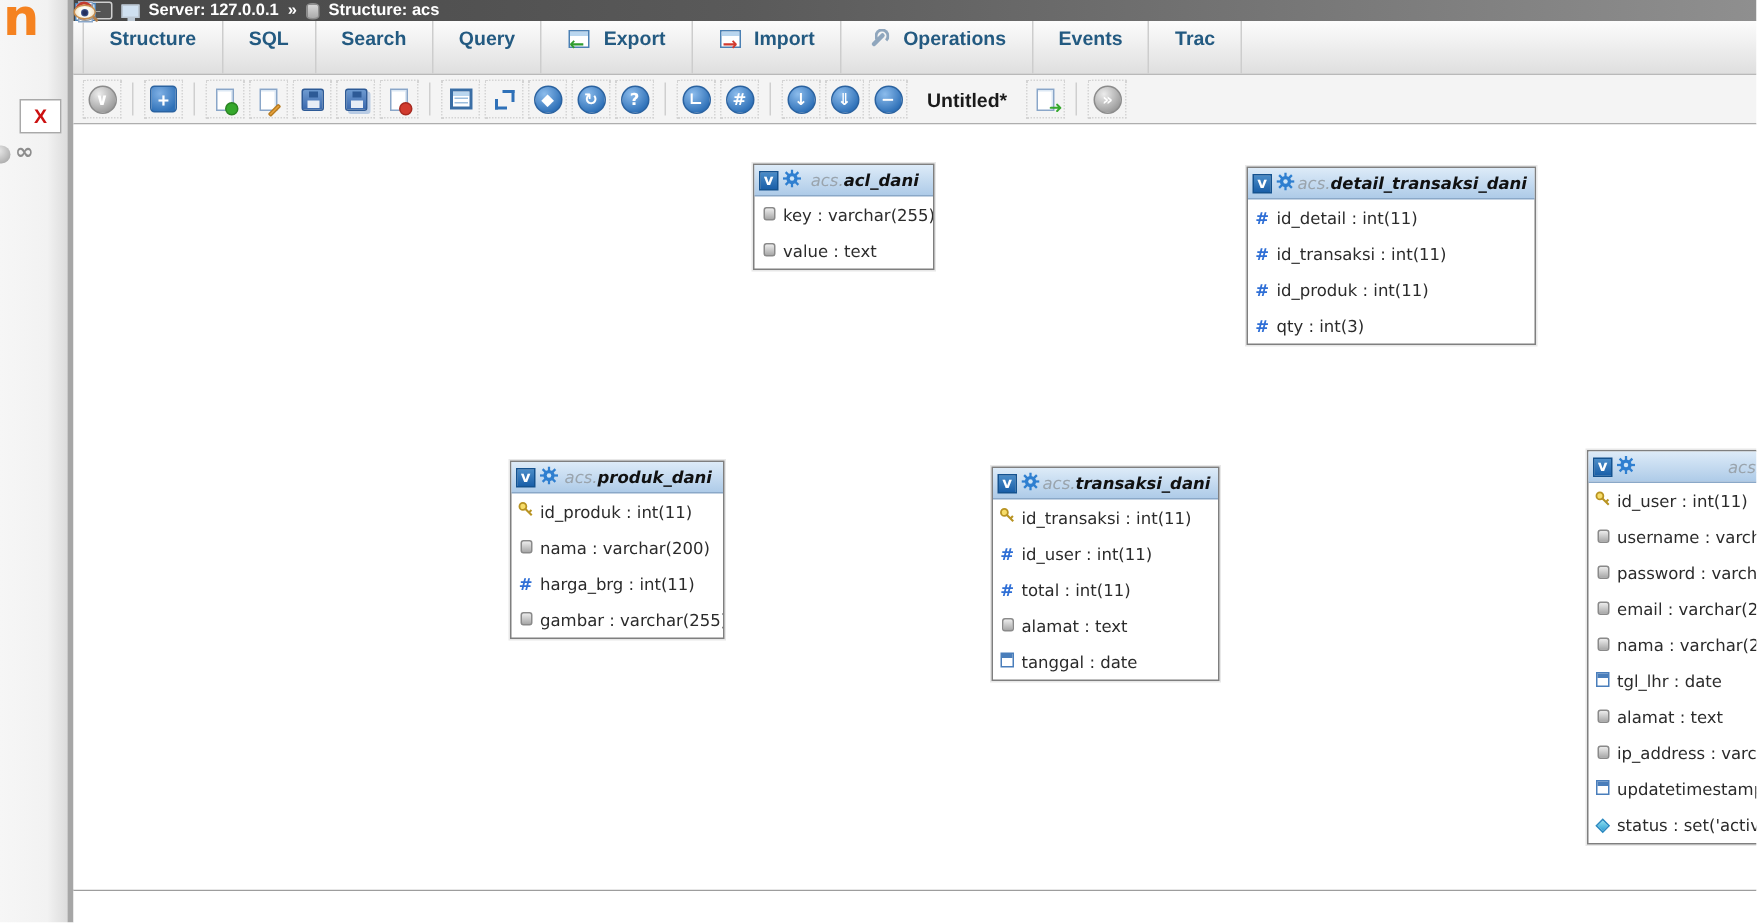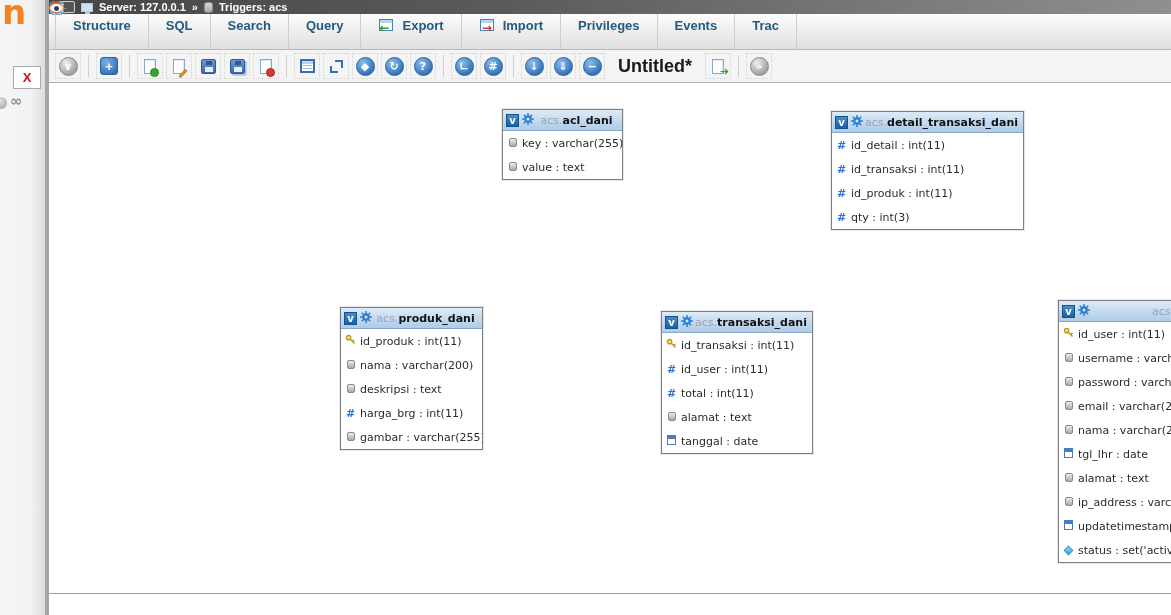--- a/index.html
+++ b/index.html
@@ -29,21 +29,21 @@
   .backbtn { width:22px; height:12px; border:1px solid #cfcfcf; border-radius:2px; color:#eee;
     font-size:10px; line-height:9px; text-align:center; background:rgba(255,255,255,.08); }
   .bi-host { width:12px; height:9px; border:1px solid #bcc8d4; background:#cfe0f0; position:relative; }
   .bi-host::after { content:""; position:absolute; left:3px; bottom:-3px; width:5px; height:2px; background:#bcc8d4; }
   .bi-db { width:9px; height:11px; background:linear-gradient(#d8d8d8,#ababab); border:1px solid #8d8d8d;
     border-radius:45%/22%; }
 
   
   .tabbar { height:36px; background:linear-gradient(#fcfcfc,#dfdfdf); border-bottom:1px solid #b9b9b9;
     display:flex; align-items:stretch; padding-left:6px; }
-  .tab { display:flex; align-items:flex-end; gap:8px; padding:16px 17px; border-right:1px solid #cdcdcd;
+  .tab { display:flex; align-items:flex-start; gap:8px; padding:4px 17px; border-right:1px solid #cdcdcd;
     color:#235a81; font-size:13px; font-weight:bold; white-space:nowrap; cursor:pointer; }
   .tab:first-child { border-left:1px solid #cdcdcd; }
 
   
   .ti { width:16px; height:16px; display:inline-block; position:relative; flex:0 0 16px; }
   .ti-structure, .ti-export-grid, .ti-import-grid { position:absolute; left:1px; top:2px; width:14px; height:12px;
     background:#fff; border:1px solid #4b80b3; box-shadow:inset 0 3px #b9d6ef; }
   .ti-structure::after { content:""; position:absolute; left:6px; top:3px; width:1px; height:8px; background:#9cbede; }
   .ti-structure::before { content:""; position:absolute; left:0; top:6px; width:12px; height:1px; background:#9cbede; }
   .ti-sql { position:absolute; left:3px; top:1px; width:10px; height:14px; background:#fff; border:1px solid #8aa6c8;
@@ -112,36 +112,36 @@
   .floppy::after { content:""; position:absolute; left:3px; bottom:1px; width:8px; height:5px; background:#e8eef6; }
   .floppy::before { content:""; position:absolute; left:4px; top:1px; width:6px; height:4px; background:#2d5a96; }
   .floppy.saveas { box-shadow:2px 2px 0 #b8cbe4; }
   .tblico { width:15px; height:14px; background:#fff; border:2px solid #3a6ea5; box-shadow:inset 0 3px #b9d6ef; position:relative; }
   .tblico::after { content:""; position:absolute; left:1px; top:4px; width:9px; height:1px; background:#9cbede; box-shadow:0 3px #9cbede; }
   .relico { width:16px; height:16px; position:relative; }
   .relico::before { content:""; position:absolute; left:2px; top:8px; width:6px; height:5px;
     border-left:2px solid #2f71b8; border-bottom:2px solid #2f71b8; }
   .relico::after { content:""; position:absolute; left:7px; top:2px; width:6px; height:6px;
     border-right:2px solid #2f71b8; border-top:2px solid #2f71b8; }
-  .untitled { font-size:18px; font-weight:bold; color:#1a1a1a; margin:0 10px; white-space:nowrap; }
+  .untitled { font-size:13px; font-weight:bold; color:#1a1a1a; margin:0 10px; white-space:nowrap; }
 
   
   .canvas { position:relative; width:1122px; height:510px; background:#fff; overflow:hidden; }
   .canvas-endline { width:1122px; height:1px; background:#9d9d9d; }
   .below { width:1122px; height:21px; background:#fff; }
 
   
   .tbl { position:absolute; background:#fff; border:1px solid #7f7f7f; font-family:"DejaVu Sans",sans-serif;
     font-size:11px; color:#2b2b2b; box-shadow:0 0 0 1px #e8e8e8; }
   .tbl-h { height:21px; background:linear-gradient(#ddebf8,#aecbe8); border-bottom:1px solid #8aa8c8;
     display:flex; align-items:center; padding:0 3px; cursor:move; overflow:hidden; white-space:nowrap; }
   .vbadge { width:13px; height:13px; background:linear-gradient(#4a8cc8,#1a5fa8); border:1px solid #14528f;
     color:#fff; font-weight:bold; font-size:10px; line-height:12px; text-align:center; flex:0 0 13px; }
   .gear { margin-left:3px; flex:0 0 12px; }
-  .tname-wrap { flex:1; text-align:center; overflow:hidden; white-space:nowrap; }
+  .tname-wrap { flex:1; text-align:center; overflow:hidden; white-space:nowrap;font-style:italic; }
   .tprefix { color:#9aa4ad; }
   .tname { font-weight:bold; color:#111; }
   .tbl.clip .tname-wrap { text-align:left; padding-left:62px; }
   .fld { height:22px; display:flex; align-items:center; gap:4px; padding:12px 4px; white-space:nowrap; overflow:hidden; }
   .fi { flex:0 0 11px; width:11px; text-align:center; }
   .fi-num { color:#2f6fd6; font-weight:bold; font-size:11px; line-height:11px; }
   .fi-text { display:inline-block; width:8px; height:9px; background:linear-gradient(#ececec,#a8a8a8);
     border:1px solid #8a8a8a; border-radius:2px; }
   .fi-date { display:inline-block; width:9px; height:10px; border:1px solid #4a7ebb;
     background:linear-gradient(#4a7ebb 0 3px, #fff 3px); }
@@ -160,21 +160,21 @@
 <div class="nav-sep"></div>
 
 <div class="main">
 
   <div class="topbar">
     <div class="backbtn">←</div>
     <span class="bi-host"></span>
     <span>Server: 127.0.0.1</span>
     <span>»</span>
     <span class="bi-db"></span>
-    <span>Triggers: acs</span>
+    <span>Structure: acs</span>
   </div>
 
   <div class="tabbar" id="tabbar">
       <div class="tab">
         <span class="ti ti-structure"></span>
         <span>Structure</span>
       </div>
       <div class="tab">
         <span class="ti ti-sql"></span>
         <span>SQL</span>
@@ -195,22 +195,22 @@
         <span>Export</span>
       </div>
       <div class="tab">
         <span class="ti ti-import">
           <span class="ti-import-grid"></span>
           <span class="ti-arrow red">→</span>
         </span>
         <span>Import</span>
       </div>
       <div class="tab">
-        <span class="ti ti-privileges"></span>
-        <span>Privileges</span>
+        <span class="ti ti-operations"></span>
+        <span>Operations</span>
       </div>
       <div class="tab">
         <span class="ti ti-events"></span>
         <span>Events</span>
       </div>
       <div class="tab">
         <span class="ti ti-tracking"></span>
         <span>Trac</span>
       </div>
     </div>
@@ -367,24 +367,20 @@
               <circle cx="3.6" cy="3.6" r="2.3" fill="#f7dd6a" stroke="#b89322" stroke-width="1.2"></circle>
               <path d="M5.3 5.3 L9.5 9.5 M7.6 7.6 L9.3 6" stroke="#b89322" stroke-width="1.4" fill="none"></path>
             </svg></span>
           <span>id_produk : int(11)</span>
         </div>
         <div class="fld">
           <span class="fi"><span class="fi-text"></span></span>
           <span>nama : varchar(200)</span>
         </div>
         <div class="fld">
-          <span class="fi"><span class="fi-text"></span></span>
-          <span>deskripsi : text</span>
-        </div>
-        <div class="fld">
           <span class="fi"><span class="fi-num">#</span></span>
           <span>harga_brg : int(11)</span>
         </div>
         <div class="fld">
           <span class="fi"><span class="fi-text"></span></span>
           <span>gambar : varchar(255)</span>
         </div>
       </div>
       <div class="tbl" style="left: 612px; top: 228px; width: 152px;">
         <div class="tbl-h">

